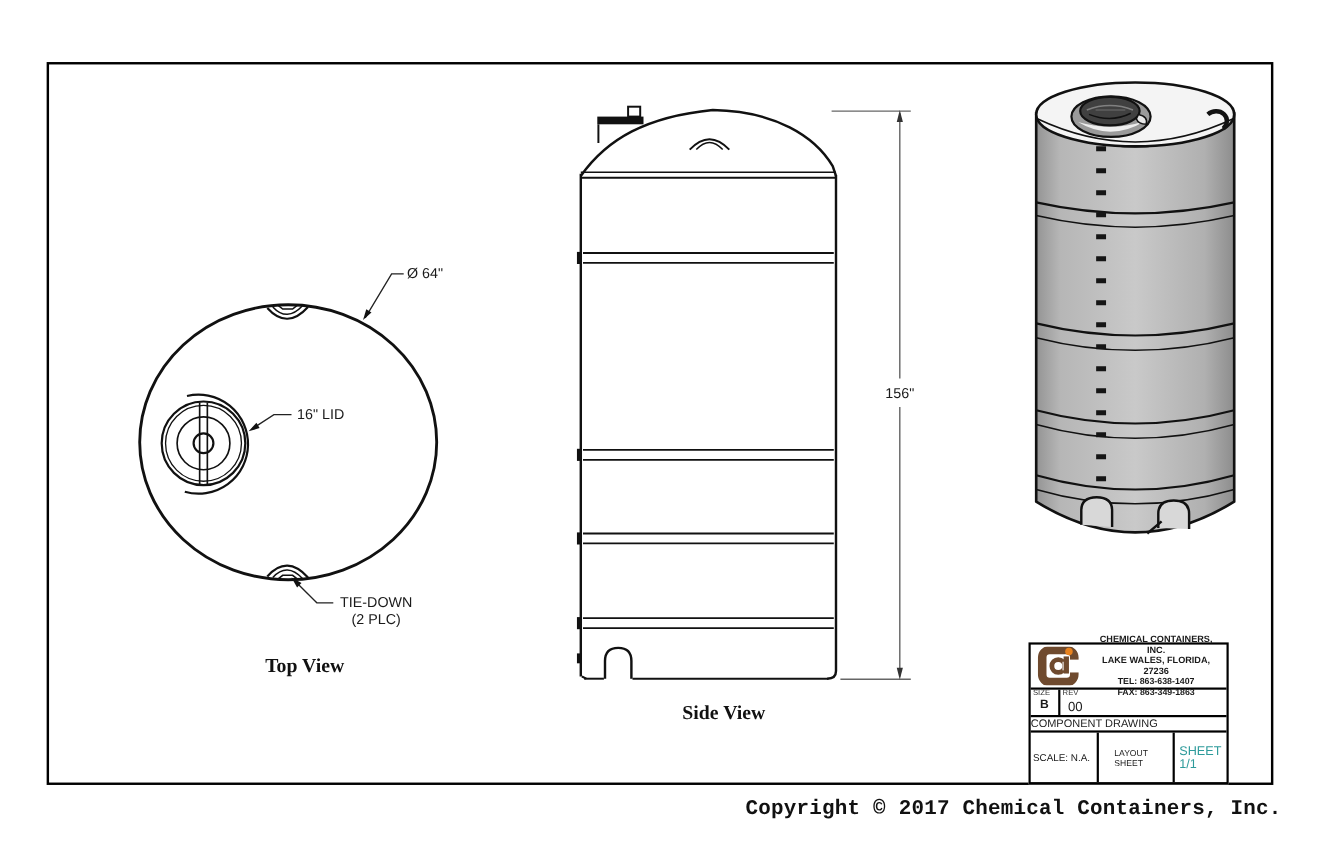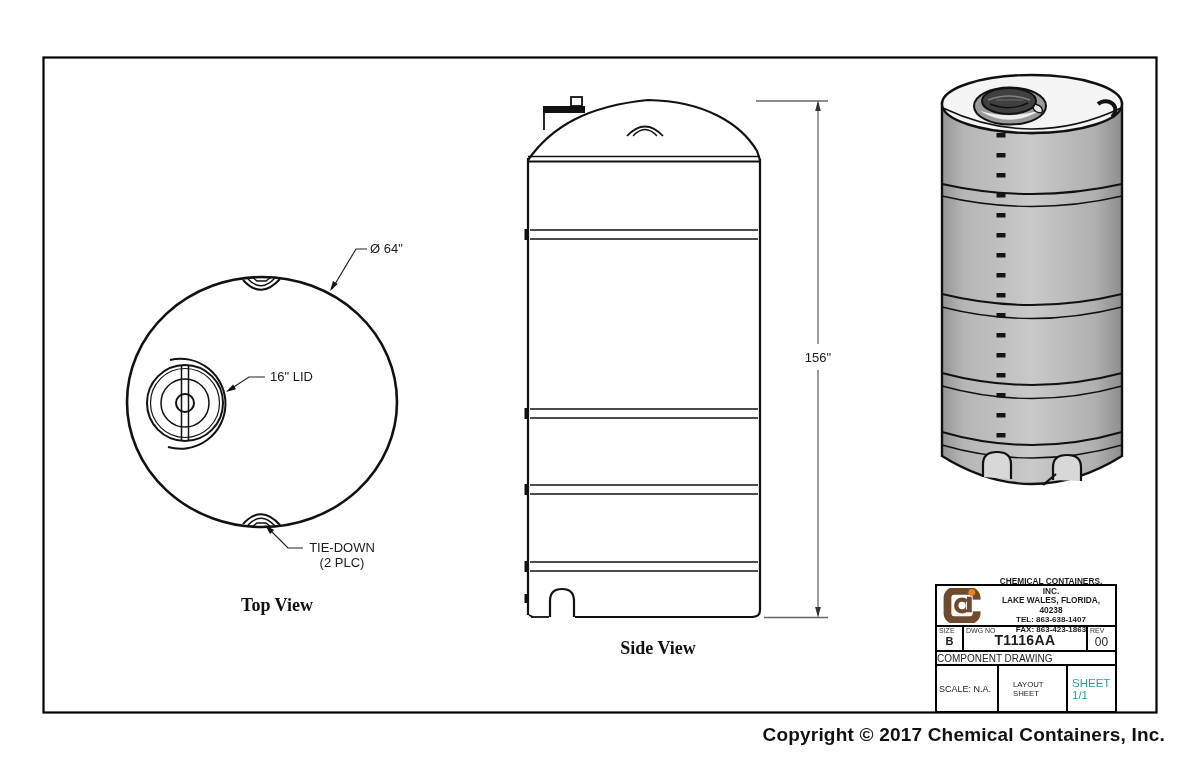--- a/index.html
+++ b/index.html
@@ -31,21 +31,21 @@
   .tb-dwg{flex:1;border-right:2px solid #000;}
   .tb-dwg-val{position:absolute;left:0;right:0;top:5px;text-align:center;font-size:14px;font-weight:bold;letter-spacing:.4px;}
   .tb-rev{width:27px;}
   .tb-rev-val{position:absolute;left:0;right:0;top:8px;text-align:center;font-size:12px;color:#222;}
   .tb-row4{border-bottom:2px solid #000;height:14px;text-align:left;font-size:10px;line-height:13px;color:#222;}
   .tb-row5{display:flex;flex:1;align-items:center;}
   .tb-scale{width:62px;border-right:2px solid #000;font-size:9px;padding:1px 2px;height:100%;display:flex;align-items:center;text-align:right;}
   .tb-layout{width:69px;border-right:2px solid #000;font-size:7.8px;padding:1px 14px;height:100%;display:flex;align-items:center;}
   .tb-sheet{flex:1;font-size:11.5px;padding:1px 4px;color:#2e9b9b;height:100%;display:flex;align-items:center;}
 
-  .copyright{position:absolute;right:35px;top:724px;font-family:Liberation Sans, sans-serif;
+  .copyright{position:absolute;right:35px;top:724px;font-family:Liberation Mono, monospace;
              font-size:19px;font-weight:bold;color:#111;letter-spacing:.2px;}
 </style>
 </head>
 <body>
 
 <div id="sheet">
 <svg width="1200" height="772" viewBox="0 0 1200 772">
   <defs>
     <linearGradient id="bodyGrad" x1="0" y1="0" x2="1" y2="0">
       <stop offset="0" stop-color="#949494"></stop>
@@ -199,33 +199,29 @@
           <rect x="4" y="3" width="30" height="30" rx="7" fill="none" stroke="#6f4a2e" stroke-width="8"></rect>
           <rect x="21" y="12" width="21" height="12" fill="#fff"></rect>
           <circle cx="19" cy="18" r="6" fill="none" stroke="#6f4a2e" stroke-width="4.5"></circle>
           <rect x="23" y="14" width="8" height="8" fill="#fff"></rect>
           <rect x="24" y="9" width="5" height="16" fill="#6f4a2e"></rect>
           <circle cx="29" cy="4.5" r="3.5" fill="#e8821e"></circle>
         </svg>
       </div>
       <div class="tb-company">
         <div class="tb-co-l1">CHEMICAL CONTAINERS, INC.</div>
-        <div class="tb-co-l2">LAKE WALES, FLORIDA, 40238</div>
+        <div class="tb-co-l2">LAKE WALES, FLORIDA, 27236</div>
         <div class="tb-co-l3">TEL: 863-638-1407</div>
-        <div class="tb-co-l4">FAX: 863-423-1863</div>
+        <div class="tb-co-l4">FAX: 863-349-1863</div>
       </div>
     </div>
     <div class="tb-row3">
       <div class="tb-cell tb-size">
         <div class="tb-cell-label">SIZE</div>
         <div class="tb-size-val">B</div>
-      </div>
-      <div class="tb-cell tb-dwg">
-        <div class="tb-cell-label">DWG NO</div>
-        <div class="tb-dwg-val">T1116AA</div>
       </div>
       <div class="tb-cell tb-rev">
         <div class="tb-cell-label">REV</div>
         <div class="tb-rev-val">00</div>
       </div>
     </div>
     <div class="tb-row4">COMPONENT DRAWING</div>
     <div class="tb-row5">
       <div class="tb-scale">SCALE: N.A.</div>
       <div class="tb-layout">LAYOUT SHEET</div>

